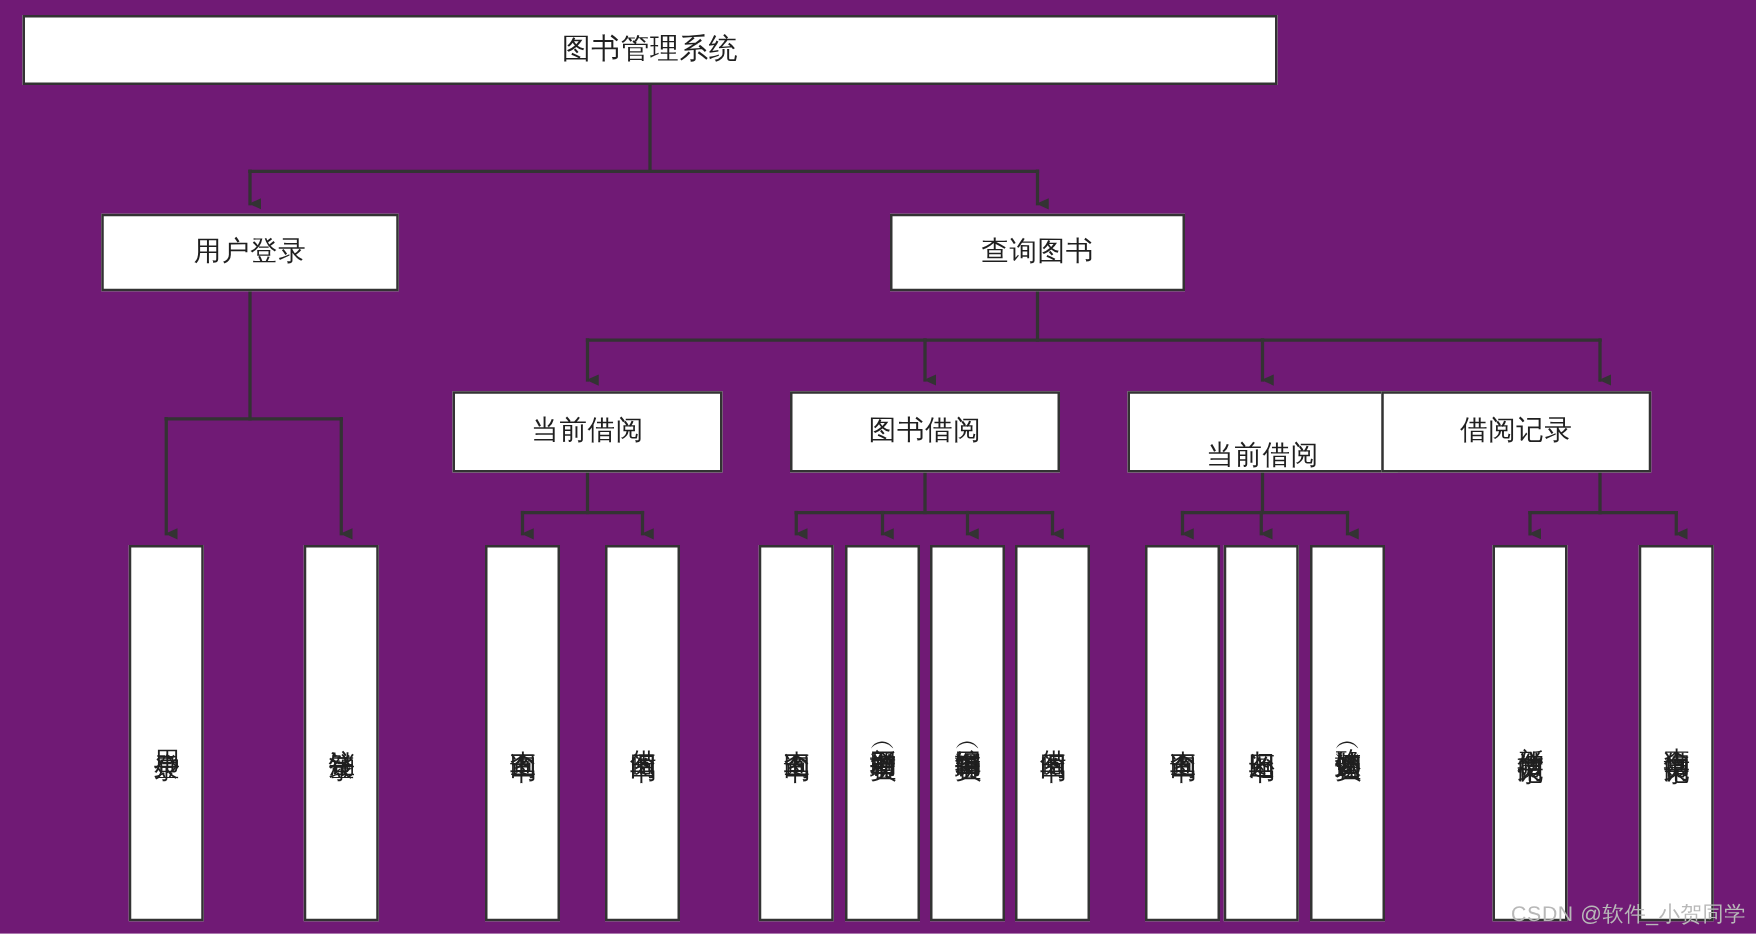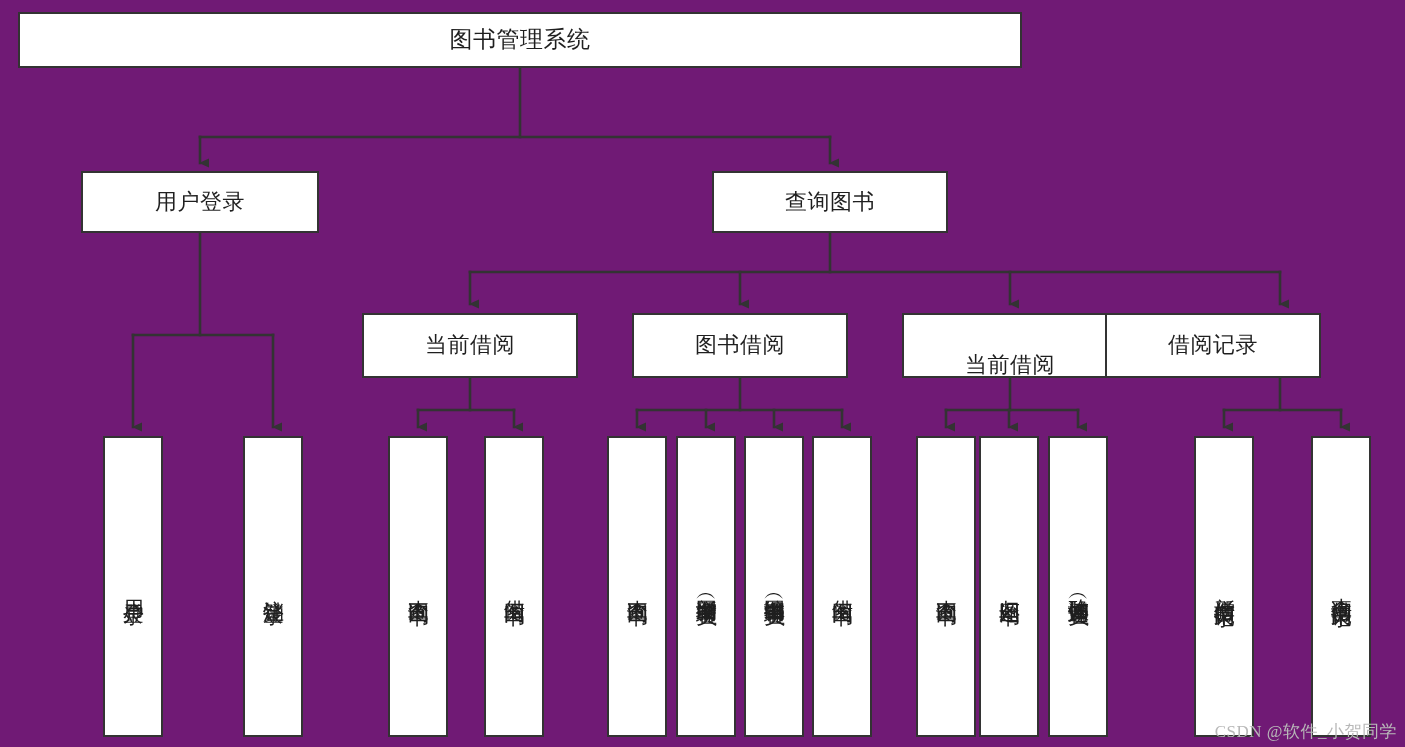--- a/index.html
+++ b/index.html
@@ -65,21 +65,21 @@
   }
   #watermark{
     position:absolute;
     right:8px;
     bottom:4px;
     font-size:17px;
     color:#b8b8b8;
     letter-spacing:0.5px;
     z-index:5;
     white-space:nowrap;
-    font-family:Liberation Serif, serif;
+    font-family:Liberation Sans, sans-serif;
   }
 </style>
 </head>
 <body>
 
 <div id="canvas">
 
   <svg id="edges" viewBox="0 0 1405 747" width="1405" height="747" xmlns="http://www.w3.org/2000/svg">
     <defs>
       <marker id="arrow" markerWidth="11" markerHeight="11" refX="5" refY="9" orient="auto" markerUnits="userSpaceOnUse">

